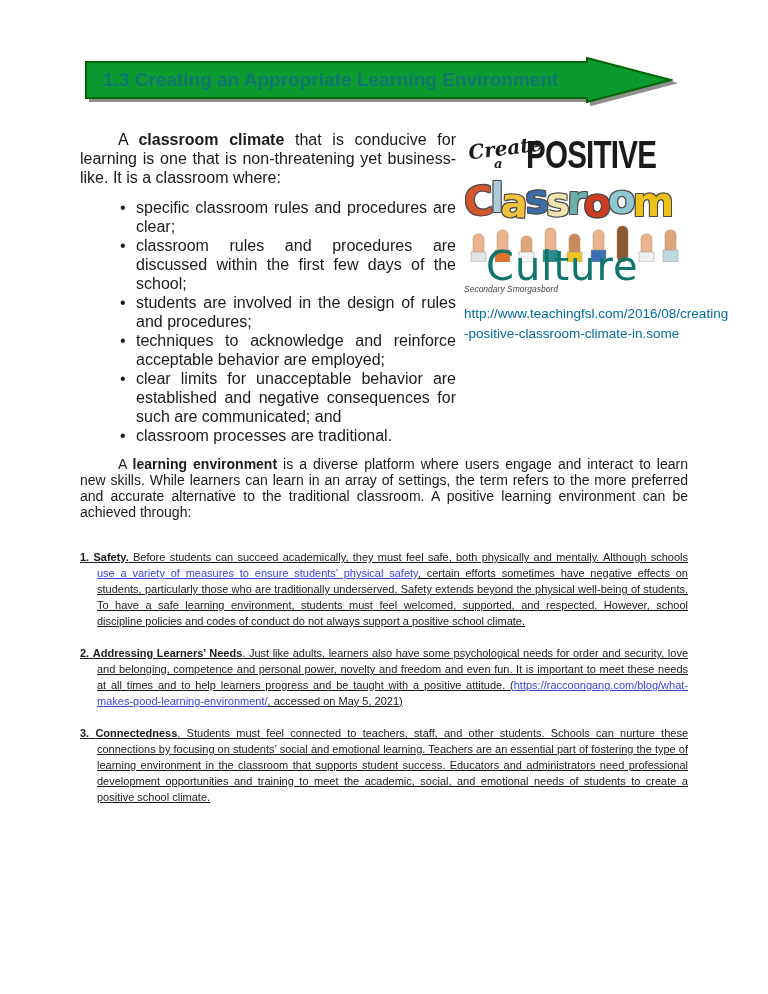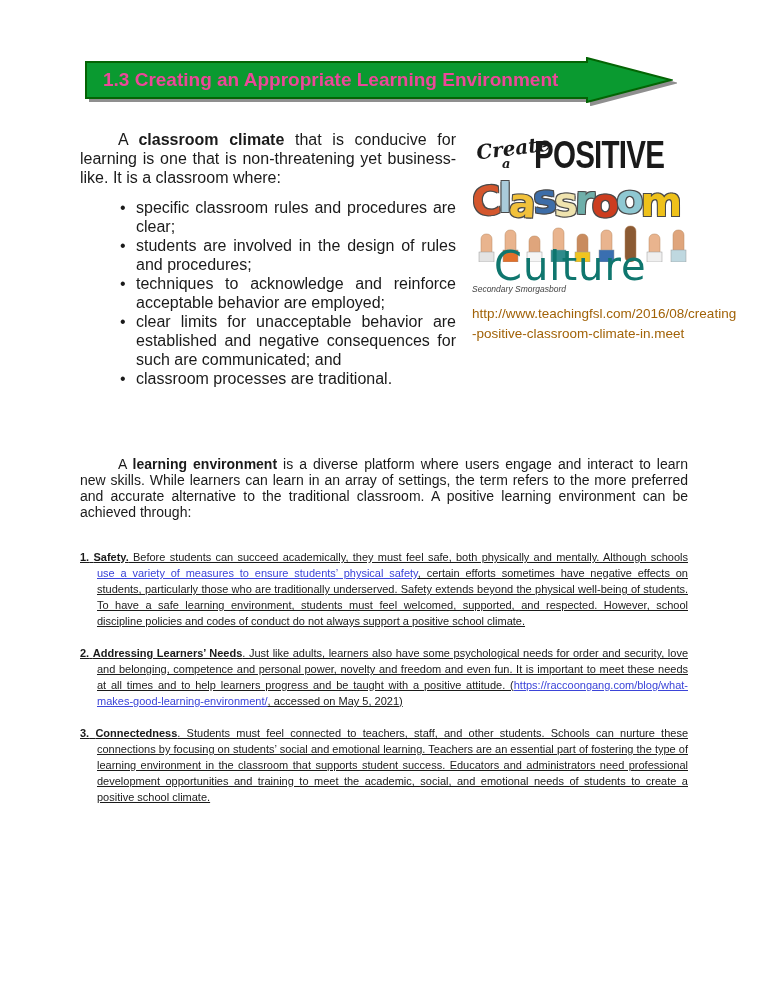--- a/index.html
+++ b/index.html
@@ -7,21 +7,21 @@
   body { font-family:"Liberation Sans", sans-serif; color:#1a1a1a; }
   .page { position:relative; width:768px; height:994px; background:#ffffff; overflow:hidden; }
 
   
   .banner { position:absolute; left:85px; top:57px; width:588px; height:46px; }
   .banner svg { display:block; filter:drop-shadow(4px 3px 0px #8f8f8f); }
   .banner-title { position:absolute; left:18px; top:0; height:46px; line-height:45px;
                   font-size:19px; font-weight:bold; color:#FFFF00; white-space:nowrap; letter-spacing:0; }
 
   
-  .intro-row { position:absolute; left:80px; top:130px; width:608px; display:flex; gap:16px; }
+  .intro-row { position:absolute; left:80px; top:130px; width:608px; display:flex; gap:8px; }
   .intro-left { width:376px; flex:none; font-size:16px; line-height:19px; text-align:justify; }
   .intro-left p { text-indent:38px; margin-bottom:11px; }
   .intro-left ul { list-style:none; padding-left:38px; }
   .intro-left li { position:relative; padding-left:18px; text-align:justify; }
   .intro-left li::before { content:"\2022"; position:absolute; left:2px; }
 
   
   .fig-col { width:220px; flex:none; }
   .figure { width:220px; position:relative; padding-top:4px; }
   .fig-row1 { display:flex; align-items:flex-start; height:40px; }
@@ -43,21 +43,21 @@
   .classroom-word span:nth-child(5){ top:2px; }
   .classroom-word span:nth-child(6){ top:0; transform:rotate(2deg); }
   .classroom-word span:nth-child(7){ top:3px; }
   .classroom-word span:nth-child(8){ top:-1px; transform:rotate(-2deg); }
   .classroom-word span:nth-child(9){ top:2px; }
   .hands { display:block; margin-top:-4px; }
   .culture-word { position:relative; z-index:2; margin-top:-18px; padding-left:22px;
                   font-family:"DejaVu Sans", sans-serif; font-size:40px; line-height:44px;
                   font-weight:400; letter-spacing:1px; color:#0f766e; }
   .signature { text-align:left; font-size:8.5px; font-style:italic; color:#444; margin-top:-4px; padding-right:6px; }
-  .caption { margin-top:10px; font-size:13.5px; line-height:20px; color:#a16207; }
+  .caption { margin-top:10px; font-size:13.5px; line-height:20px; color:#0369a1; }
 
   
   .learning-para { position:absolute; left:80px; top:456px; width:608px;
                    font-size:14px; line-height:16px; text-align:justify; }
   .learning-para p { text-indent:38px; }
 
   
   .items { position:absolute; left:80px; top:549px; width:608px; font-size:11px; line-height:16px;text-decoration:underline; }
   .item { text-align:justify; padding-left:17px; text-indent:-17px; margin-bottom:16px; }
   .b { font-weight:bold; }
@@ -65,28 +65,29 @@
 </style>
 </head>
 <body>
 
 <div class="page">
 
   <div class="banner">
     <svg width="588" height="46" viewBox="0 0 588 46">
       <path d="M1,5 L502,5 L502,1 L586,23 L502,45 L502,41 L1,41 Z" stroke="#046404" stroke-width="2" fill="#0a9a30"></path>
     </svg>
-    <div class="banner-title" style="color: #ec4899;">1.3 Creating an Appropriate Learning Environment</div>
+    <div class="banner-title" style="color: #0f766e;">1.3 Creating an Appropriate Learning Environment</div>
   </div>
 
   <div class="intro-row">
     <div class="intro-left">
       <p><span>A </span><span class="b">classroom climate</span><span> that is conducive for learning is one that is non-threatening yet business-like. It is a classroom where:</span></p>
       <ul>
         <li>specific classroom rules and procedures are clear;</li>
+        <li>classroom rules and procedures are discussed within the first few days of the school;</li>
         <li>students are involved in the design of rules and procedures;</li>
         <li>techniques to acknowledge and reinforce acceptable behavior are employed;</li>
         <li>clear limits for unacceptable behavior are established and negative consequences for such are communicated; and</li>
         <li>classroom processes are traditional.</li>
       </ul>
     </div>
 
     <div class="fig-col">
       <div class="figure">
         <div class="fig-row1">
@@ -120,21 +121,21 @@
             <rect x="127" y="30" width="15" height="12" fill="#3a6fb0"></rect>
             <rect x="175" y="32" width="15" height="10" fill="#efefef"></rect>
             <rect x="199" y="30" width="15" height="12" fill="#bfd8e0"></rect>
           </g>
         </svg>
         <div class="culture-word">Culture</div>
         <div class="signature">Secondary Smorgasbord</div>
       </div>
       <div class="caption">
         <div>http://www.teachingfsl.com/2016/08/creating</div>
-        <div>-positive-classroom-climate-in.meet</div>
+        <div>-positive-classroom-climate-in.some</div>
       </div>
     </div>
   </div>
 
   <div class="learning-para">
     <p><span>A </span><span class="b">learning environment</span><span> is a diverse platform where users engage and interact to learn new skills. While learners can learn in an array of settings, the term refers to the more preferred and accurate alternative to the traditional classroom. A positive learning environment can be achieved through:</span></p>
   </div>
 
   <div class="items">
     <div class="item">

